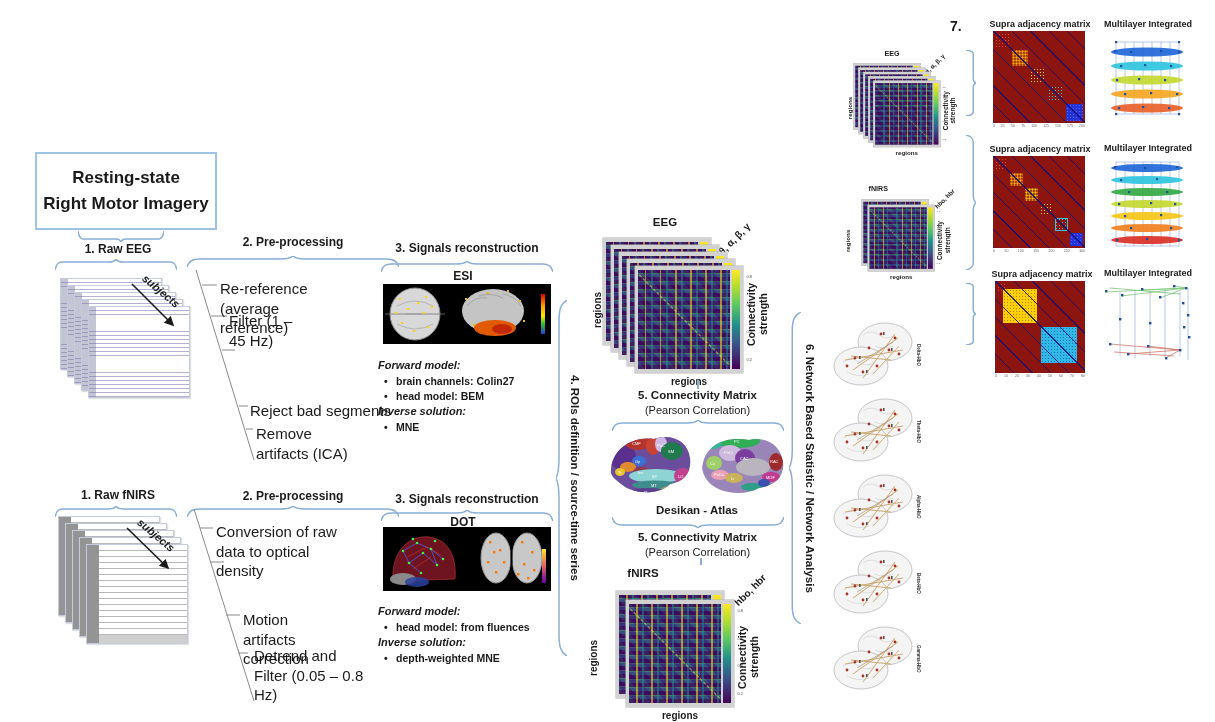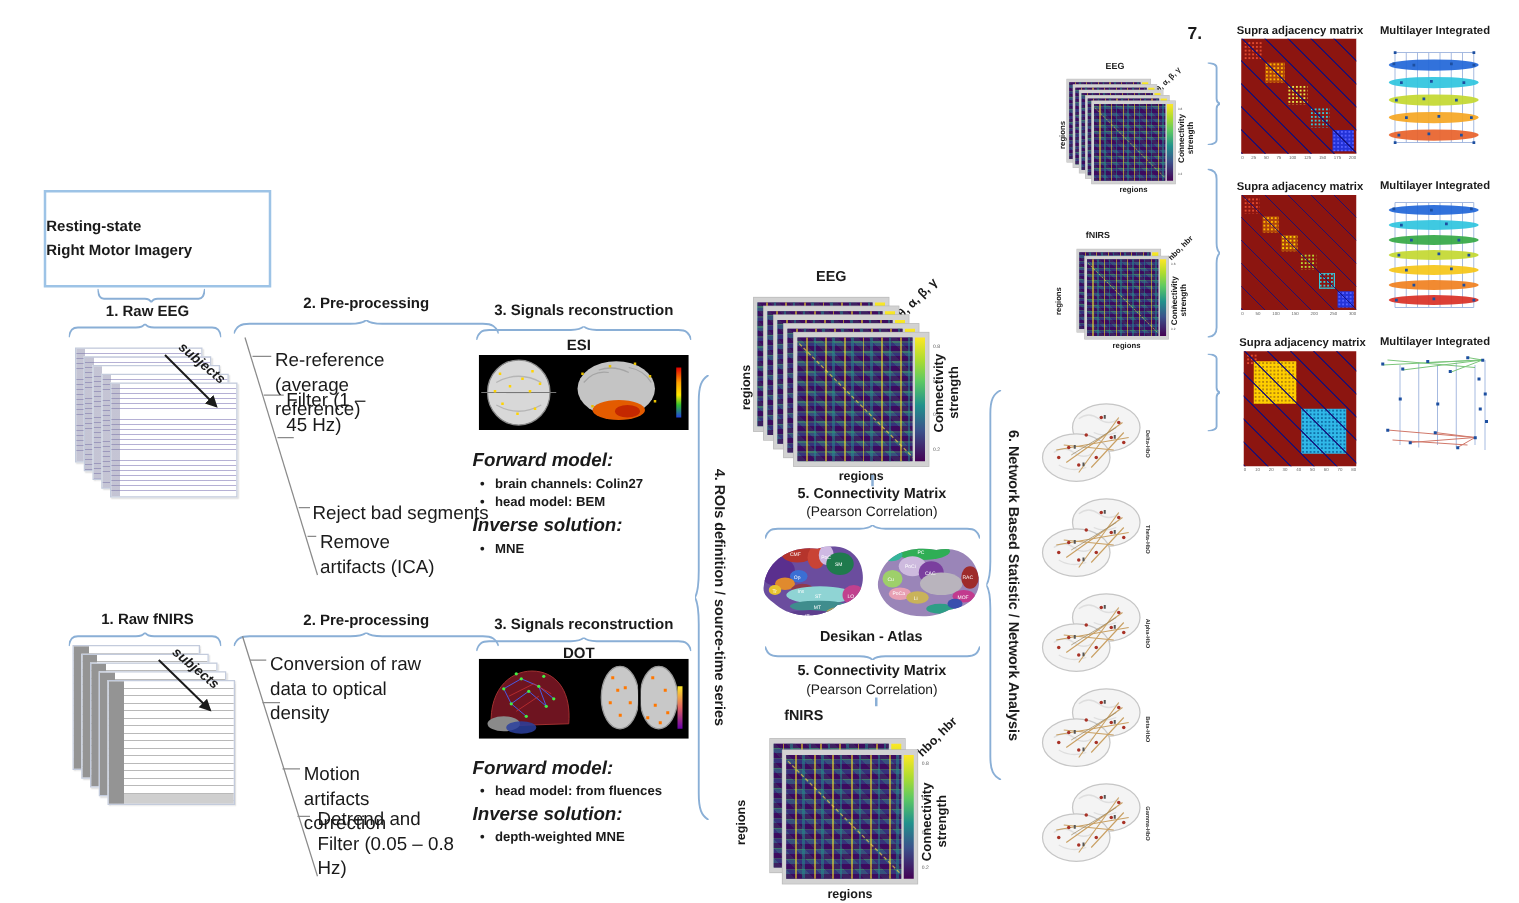--- a/index.html
+++ b/index.html
@@ -6,39 +6,39 @@
   #canvas{position:relative;width:1215px;height:722px;background:#fff;overflow:hidden;
           font-family:"Liberation Sans",sans-serif;color:#1a1a1a;}
   .abs{position:absolute;}
   .hdr{position:absolute;font-weight:700;font-size:12px;text-align:center;}
   .brace{position:absolute;}
   .brace path{stroke:#8aafd6;stroke-width:1.5;fill:none;vector-effect:non-scaling-stroke;}
   .flip{transform:scaleY(-1);}
   .tick{position:absolute;width:1.5px;background:#8aafd6;}
   
   .cond-box{position:absolute;left:35px;top:152px;width:178px;height:74px;border:2px solid #9dc3e6;
-            display:flex;flex-direction:column;justify-content:center;
-            font-weight:700;font-size:12px;line-height:1.55;}
+            display:flex;flex-direction:column;justify-content:center;text-align:center;
+            font-weight:700;font-size:17px;line-height:1.55;}
   .cond-box span{display:block;}
   
   .sheet{position:absolute;width:100px;height:90px;background:#fff;border:1px solid #c3cbdc;box-shadow:1px 1px 1px rgba(0,0,0,0.12);}
   .sheet-eeg{background-image:
       linear-gradient(90deg, rgba(125,125,160,0.45) 0 7px, transparent 7px),
       repeating-linear-gradient(180deg, transparent 0 3.4px, rgba(108,98,170,0.5) 3.4px 4.1px);}
   .sheet-fnirs{height:98px;background-image:
       linear-gradient(90deg,#949494 0 12px,transparent 12px),
       linear-gradient(0deg,#cfcfcf 0 8px,transparent 8px),
       repeating-linear-gradient(180deg, transparent 0 5.2px, rgba(115,115,115,0.5) 5.2px 6px);}
   .subjects{position:absolute;font-weight:700;font-style:italic;font-size:11px;transform:rotate(40deg);transform-origin:0 0;white-space:nowrap;}
   
   .step{position:absolute;font-weight:400;font-size:15px;line-height:1.3;}
   .branch line{stroke:#8a8a8a;stroke-width:1;}
   
   .fm{position:absolute;font-size:10.5px;line-height:1.45;}
-  .fm-h{font-weight:700;font-style:italic;font-size:15px;}
+  .fm-h{font-weight:700;font-style:italic;font-size:11px;}
   .fm-i{font-weight:700;padding-left:18px;position:relative;}
   .fm-i::before{content:"\2022";position:absolute;left:6px;}
   
   .stack{position:absolute;width:235px;height:190px;}
   .layer{position:absolute;width:108px;height:107px;background:#d2d2d2;box-shadow:0 0 0 0.5px #b5b5b5;}
   .mx{position:absolute;left:3px;top:4px;width:92px;height:99px;overflow:hidden;background-color:#321a6e;
       background-image:
        repeating-linear-gradient(90deg, rgba(253,231,37,0) 0 7px, rgba(253,231,37,0.55) 7px 8.5px, rgba(0,0,0,0) 8.5px 13px, rgba(33,145,140,0.5) 13px 15px),
        repeating-linear-gradient(0deg, rgba(68,1,84,0.6) 0 4px, rgba(59,82,139,0.45) 4px 7px, rgba(94,201,98,0.3) 7px 8px),
        repeating-linear-gradient(45deg, rgba(53,183,121,0.35) 0 5px, transparent 5px 11px);}

